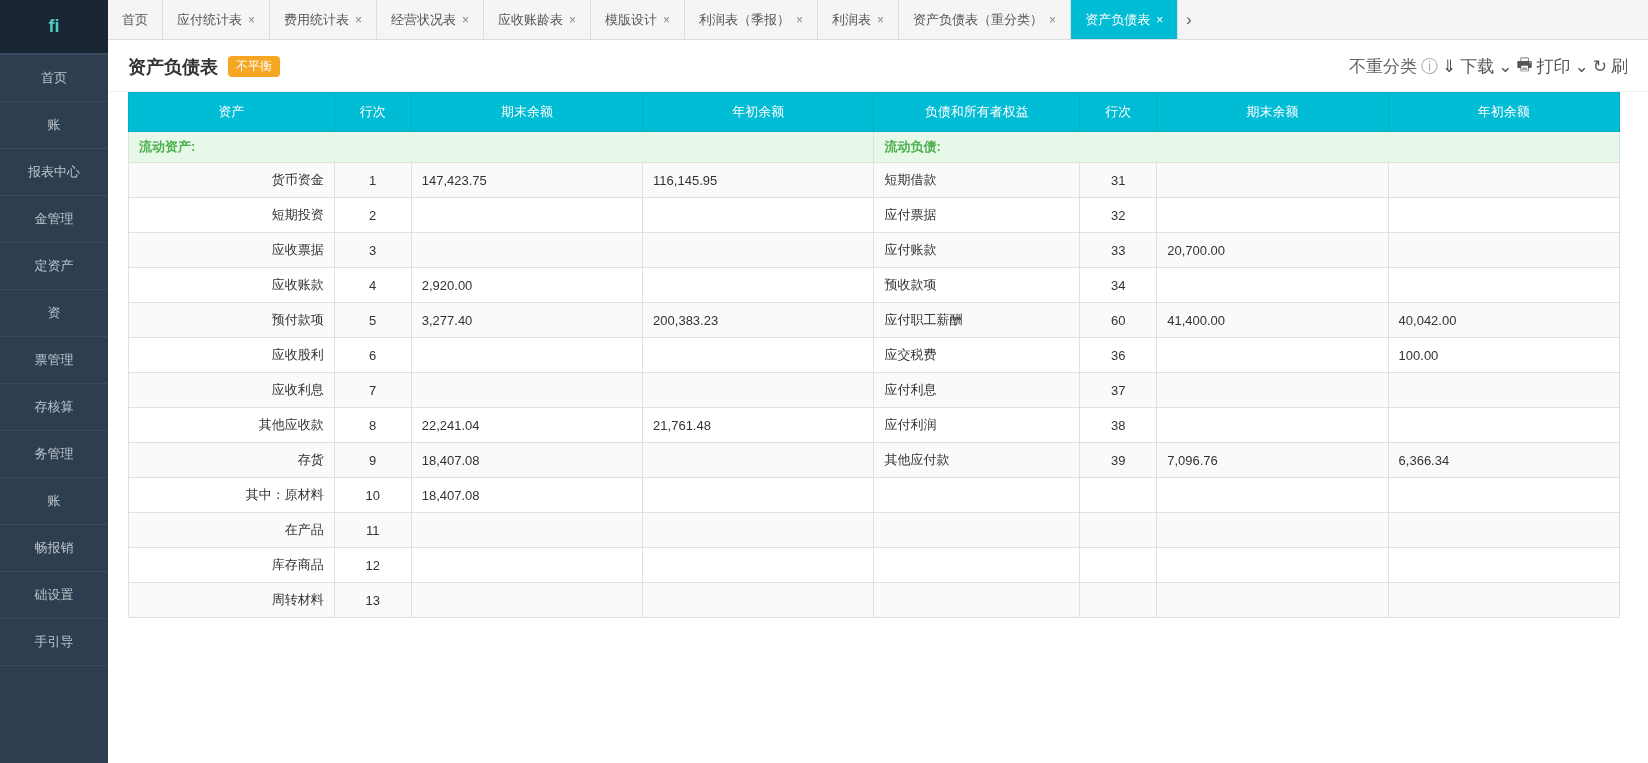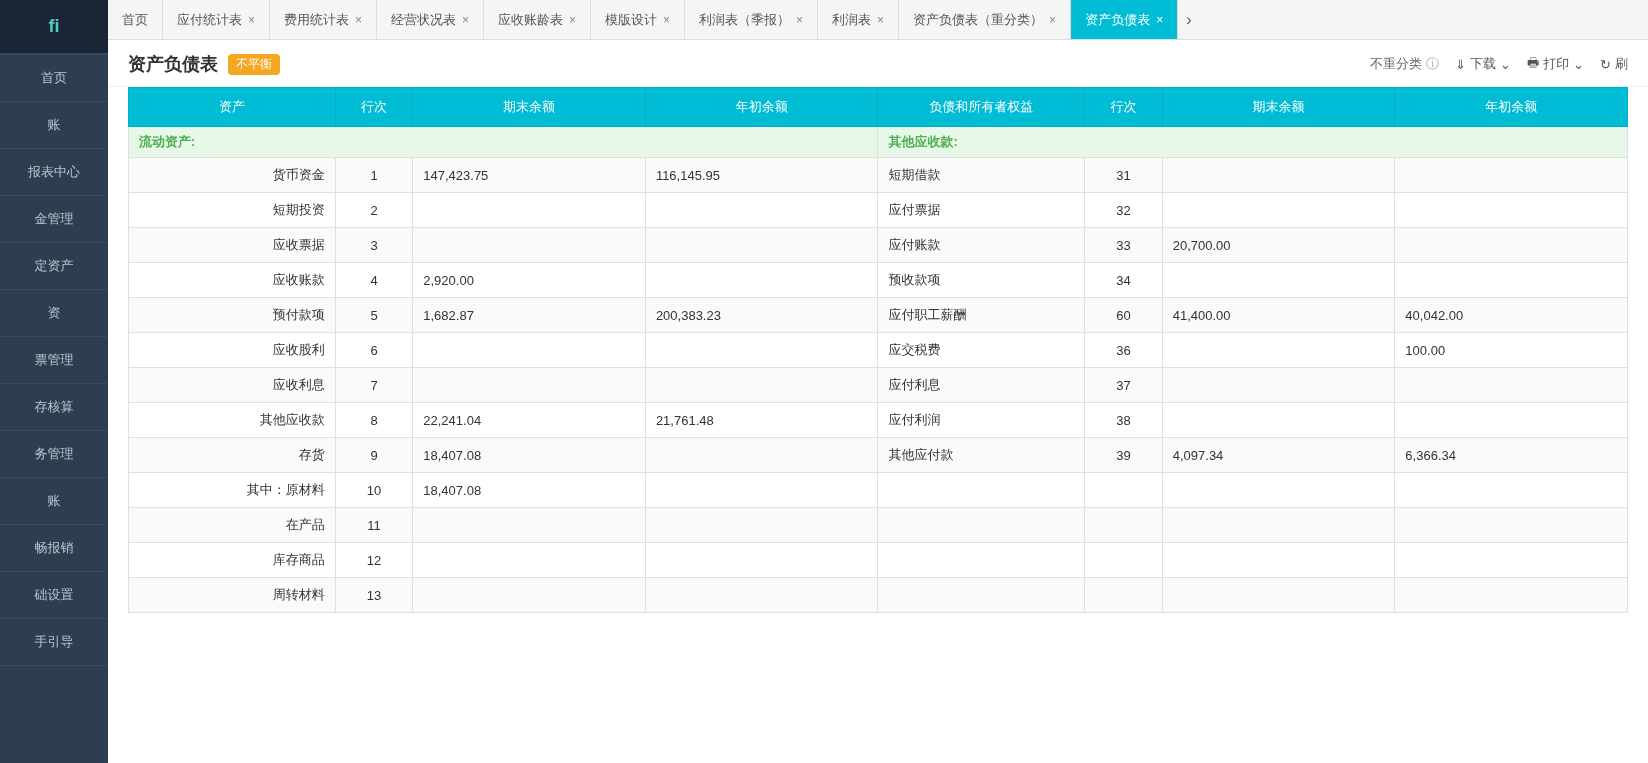--- a/index.html
+++ b/index.html
@@ -112,22 +112,22 @@
     .badge-unbalanced {
       background: #f5a623;
       color: #fff;
       padding: 2px 8px;
       border-radius: 4px;
       font-size: 12px;
     }
     .header-actions {
       display: flex;
       align-items: center;
-      gap: 16px;
-      font-size: 13px;
+      gap: 4px;
+      font-size: 17px;
       color: #555;
       text-align: right;
     }
     .header-actions .action-btn {
       display: flex;
       align-items: center;
       gap: 4px;
       cursor: pointer;
       color: #555;
     }
@@ -135,21 +135,21 @@
       display: flex;
       align-items: center;
       gap: 4px;
       color: #666;
     }
 
     
     .table-area {
       flex: 1;
       overflow-y: auto;
-      padding: 0 20px 20px 20px;
+      padding: 0 28px 20px 20px;
     }
     .balance-table {
       width: 100%;
       border-collapse: collapse;
       font-size: 13px;
     }
     .balance-table th {
       background: #00bcd4;
       color: #fff;
       padding: 10px 8px;
@@ -279,21 +279,21 @@
           <th class="col-liability-name">负债和所有者权益</th>
           <th class="col-row-num">行次</th>
           <th class="col-amount">期末余额</th>
           <th class="col-amount">年初余额</th>
         </tr>
       </thead>
       <tbody id="table-body">
 
       <tr class="section-row">
   <td colspan="4">流动资产:</td>
-  <td colspan="4">其他应收款:</td>
+  <td colspan="4">流动负债:</td>
 </tr>
           <tr class="data-row">
     <td class="col-asset-name">货币资金</td>
     <td class="row-num-cell">1</td>
     <td class="amount-cell">147,423.75</td>
     <td class="amount-cell">116,145.95</td>
     <td class="col-liability-name">短期借款</td>
     <td class="row-num-cell">31</td>
     <td class="amount-cell"></td>
     <td class="amount-cell"></td>
@@ -324,21 +324,21 @@
     <td class="amount-cell">2,920.00</td>
     <td class="amount-cell"></td>
     <td class="col-liability-name">预收款项</td>
     <td class="row-num-cell">34</td>
     <td class="amount-cell"></td>
     <td class="amount-cell"></td>
   </tr>
           <tr class="data-row">
     <td class="col-asset-name">预付款项</td>
     <td class="row-num-cell">5</td>
-    <td class="amount-cell">1,682.87</td>
+    <td class="amount-cell">3,277.40</td>
     <td class="amount-cell">200,383.23</td>
     <td class="col-liability-name">应付职工薪酬</td>
     <td class="row-num-cell">60</td>
     <td class="amount-cell">41,400.00</td>
     <td class="amount-cell">40,042.00</td>
   </tr>
           <tr class="data-row">
     <td class="col-asset-name">应收股利</td>
     <td class="row-num-cell">6</td>
     <td class="amount-cell"></td>
@@ -368,21 +368,21 @@
     <td class="amount-cell"></td>
     <td class="amount-cell"></td>
   </tr>
           <tr class="data-row">
     <td class="col-asset-name">存货</td>
     <td class="row-num-cell">9</td>
     <td class="amount-cell">18,407.08</td>
     <td class="amount-cell"></td>
     <td class="col-liability-name">其他应付款</td>
     <td class="row-num-cell">39</td>
-    <td class="amount-cell">4,097.34</td>
+    <td class="amount-cell">7,096.76</td>
     <td class="amount-cell">6,366.34</td>
   </tr>
           <tr class="data-row">
     <td class="col-asset-name indent">其中：原材料</td>
     <td class="row-num-cell">10</td>
     <td class="amount-cell">18,407.08</td>
     <td class="amount-cell"></td>
     <td class="col-liability-name"></td>
     <td class="row-num-cell"></td>
     <td class="amount-cell"></td>

